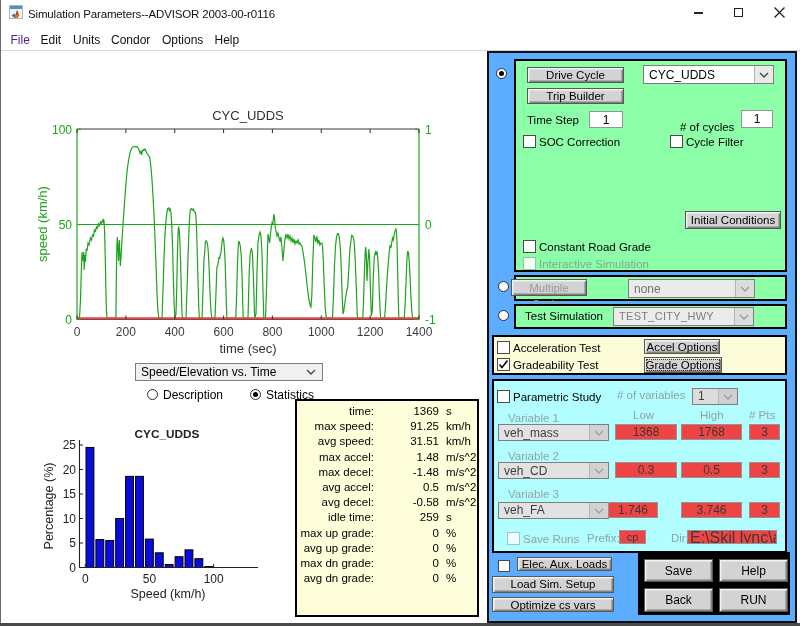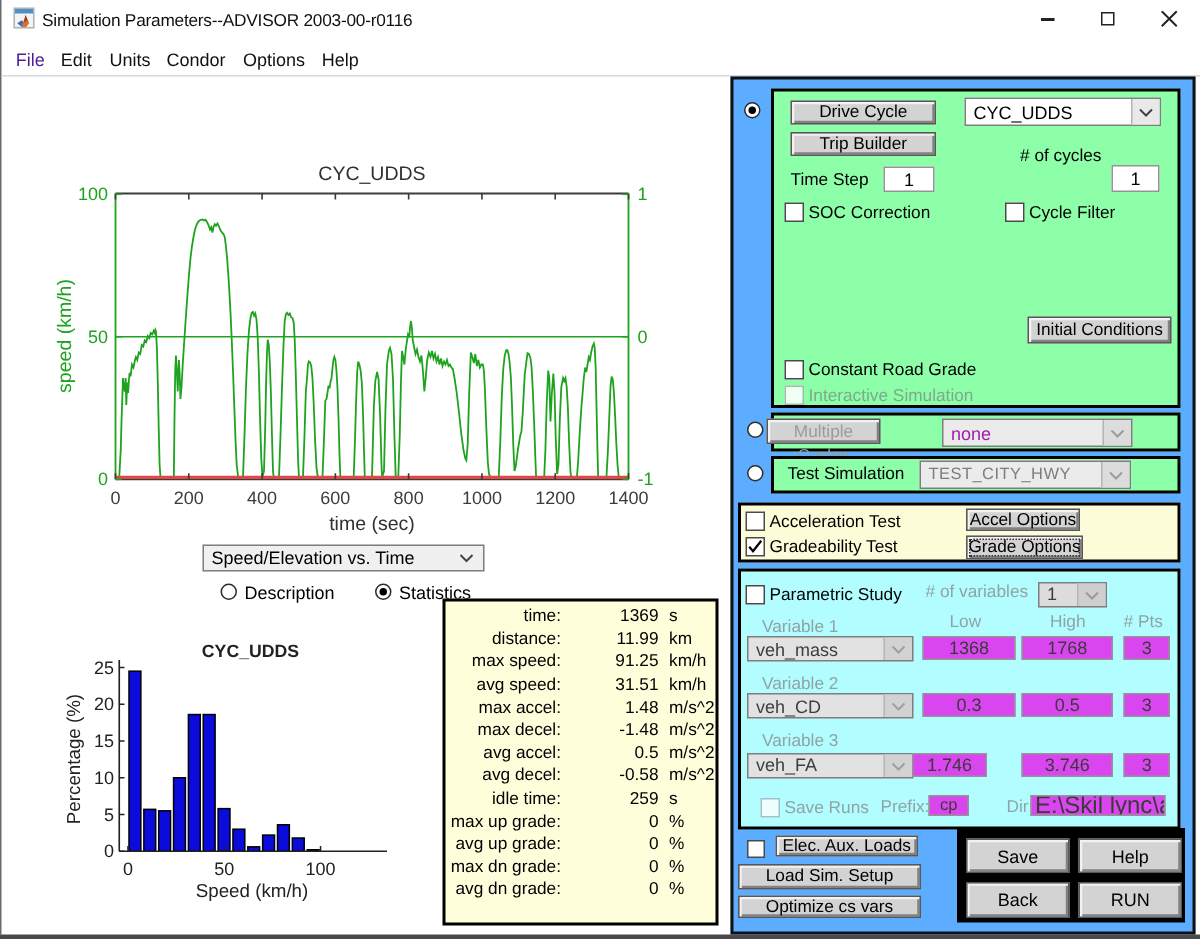--- a/index.html
+++ b/index.html
@@ -11,21 +11,21 @@
 .btn.dis{color:#9b9b9b}
 .cb{position:absolute;width:11px;height:11px;background:#fff;border:1px solid #4a4a4a;box-sizing:content-box}
 .cb.dis{border-color:#9dbfa7;background:#f2fff5}
 .radio{position:absolute;width:9px;height:9px;background:#fff;border:1.4px solid #2d2d2d;border-radius:50%}
 .radio .dot{position:absolute;left:2px;top:2px;width:5px;height:5px;background:#000;border-radius:50%}
 .combo{position:absolute;background:#fff;border:1px solid #7e7e7e;box-sizing:border-box;font-size:12px;color:#000}
 .combo .t{position:absolute;left:5px;top:50%;transform:translateY(-50%);white-space:nowrap}
 .combo .ar{position:absolute;right:0;top:0;bottom:0;width:18px;background:#e9e9e9;border-left:1px solid #b5b5b5}
 .combo.dis{background:#ebebeb;color:#7d7d7d}
 .combo.dis .ar{background:#dcdcdc}
-.fld{position:absolute;background:#d946ef;border:1px solid #949494;box-sizing:border-box;
+.fld{position:absolute;background:#ef4444;border:1px solid #949494;box-sizing:border-box;
      font-size:12px;color:#3a3a3a;text-align:center}
 .lbl{position:absolute;font-size:11.5px;color:#000;white-space:nowrap}
 .glbl{position:absolute;font-size:11.5px;color:#8fa4a4;white-space:nowrap}
 .panel{position:absolute;box-sizing:border-box;border:2px solid #000}
 </style></head>
 <body>
 <div class="a" style="left:0;top:0;width:1px;height:623px;background:#6a6a6a"></div>
 <div class="a" style="left:0;top:623px;width:800px;height:3px;background:#4a4a4a"></div>
 <div class="a" style="left:9px;top:5px;width:14px;height:14px;border:1px solid #aab6be;background:#f4f4f4;box-sizing:border-box">
 <div class="a" style="left:0;top:0;width:12px;height:3px;background:#5191c1"></div>
@@ -144,25 +144,20 @@
     <div class="dot"></div>
   </div>
 <div class="lbl" style="left:266px;top:388px;font-size:12px">Statistics</div>
 <div class="panel" style="left:295px;top:399px;width:184px;height:218px;background:#fffedb;padding-top:4px">
     <div style="height:15.2px;position:relative;font-size:11.5px">
       <span style="position:absolute;right:103px">time:</span>
       <span style="position:absolute;right:38px">1369</span>
       <span style="position:absolute;left:149px">s</span>
     </div>
     <div style="height:15.2px;position:relative;font-size:11.5px">
-      <span style="position:absolute;right:103px">distance:</span>
-      <span style="position:absolute;right:38px">11.99</span>
-      <span style="position:absolute;left:149px">km</span>
-    </div>
-    <div style="height:15.2px;position:relative;font-size:11.5px">
       <span style="position:absolute;right:103px">max speed:</span>
       <span style="position:absolute;right:38px">91.25</span>
       <span style="position:absolute;left:149px">km/h</span>
     </div>
     <div style="height:15.2px;position:relative;font-size:11.5px">
       <span style="position:absolute;right:103px">avg speed:</span>
       <span style="position:absolute;right:38px">31.51</span>
       <span style="position:absolute;left:149px">km/h</span>
     </div>
     <div style="height:15.2px;position:relative;font-size:11.5px">
@@ -221,35 +216,35 @@
     <span class="t">CYC_UDDS</span>
 <div class="ar">
       <svg class="a" style="left:4px;top:6px" width="10" height="7" viewBox="0 0 10 7">
         <path d="M1 1 L5 5 L9 1" fill="none" stroke="#3f3f3f" stroke-width="1.3"></path>
       </svg>
     </div>
   </div>
 <div class="btn" style="left:527px;top:88px;width:97px;height:16px;line-height:15px">Trip Builder</div>
 <div class="lbl" style="left:527px;top:114px">Time Step</div>
 <div class="fld" style="left:589px;top:111px;width:34px;height:17px;background:#fff;color:#000;line-height:16px">1</div>
-<div class="lbl" style="left:680px;top:98px">#&nbsp;of cycles</div>
+<div class="lbl" style="left:680px;top:121px">#&nbsp;of cycles</div>
 <div class="fld" style="left:741px;top:110px;width:32px;height:18px;background:#fff;color:#000;line-height:17px">1</div>
 <div class="cb" style="left:523px;top:135px"></div>
 <div class="lbl" style="left:539px;top:136px">SOC Correction</div>
 <div class="cb" style="left:670px;top:135px"></div>
 <div class="lbl" style="left:686px;top:136px">Cycle Filter</div>
 <div class="btn" style="left:685px;top:211px;width:96px;height:18px;line-height:17px">Initial Conditions</div>
 <div class="cb" style="left:523px;top:240px"></div>
 <div class="lbl" style="left:539px;top:241px">Constant Road Grade</div>
 <div class="cb dis" style="left:523px;top:257px"></div>
 <div class="lbl" style="left:539px;top:258px;color:#7fa98d">Interactive Simulation</div>
 <div class="panel" style="left:514px;top:275px;width:273px;height:26px;background:#8cffa8"></div>
 <div class="radio" style="left:498px;top:281px"></div>
 <div class="btn dis" style="left:511px;top:279px;width:76px;height:17px;line-height:16px">Multiple Cycles</div>
-<div class="combo dis" style="left:628px;top:279px;width:127px;height:19px;color:#a21caf">
+<div class="combo dis" style="left:628px;top:279px;width:127px;height:19px;color:#737373">
     <span class="t">none</span>
 <div class="ar">
       <svg class="a" style="left:4px;top:6px" width="10" height="7" viewBox="0 0 10 7">
         <path d="M1 1 L5 5 L9 1" fill="none" stroke="#9a9a9a" stroke-width="1.3"></path>
       </svg>
     </div>
   </div>
 <div class="panel" style="left:514px;top:304px;width:273px;height:25px;background:#8cffa8"></div>
 <div class="radio" style="left:498px;top:310px"></div>
 <div class="lbl" style="left:525px;top:310px">Test Simulation</div>

